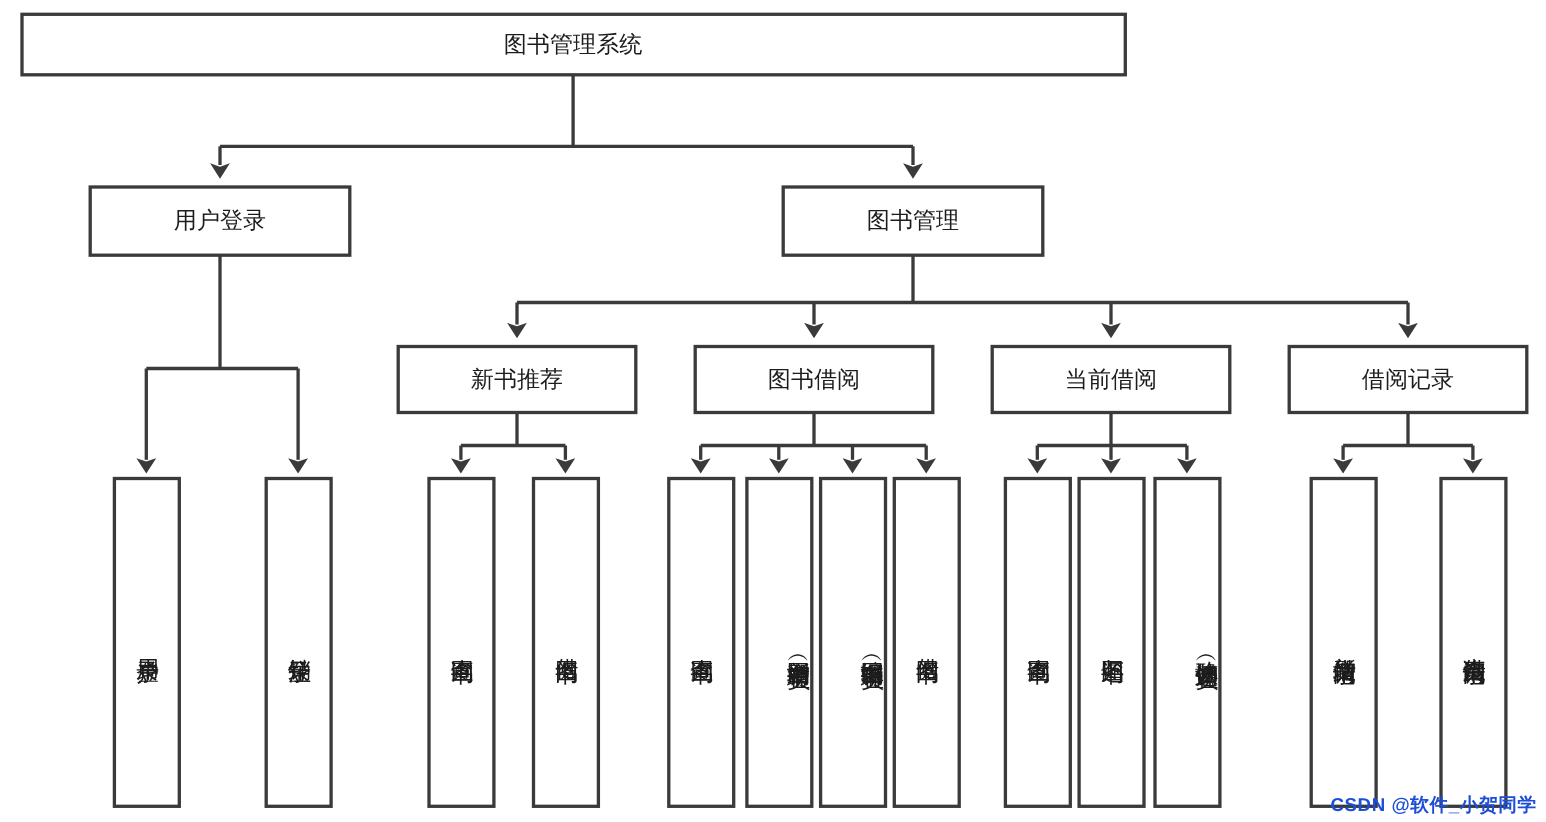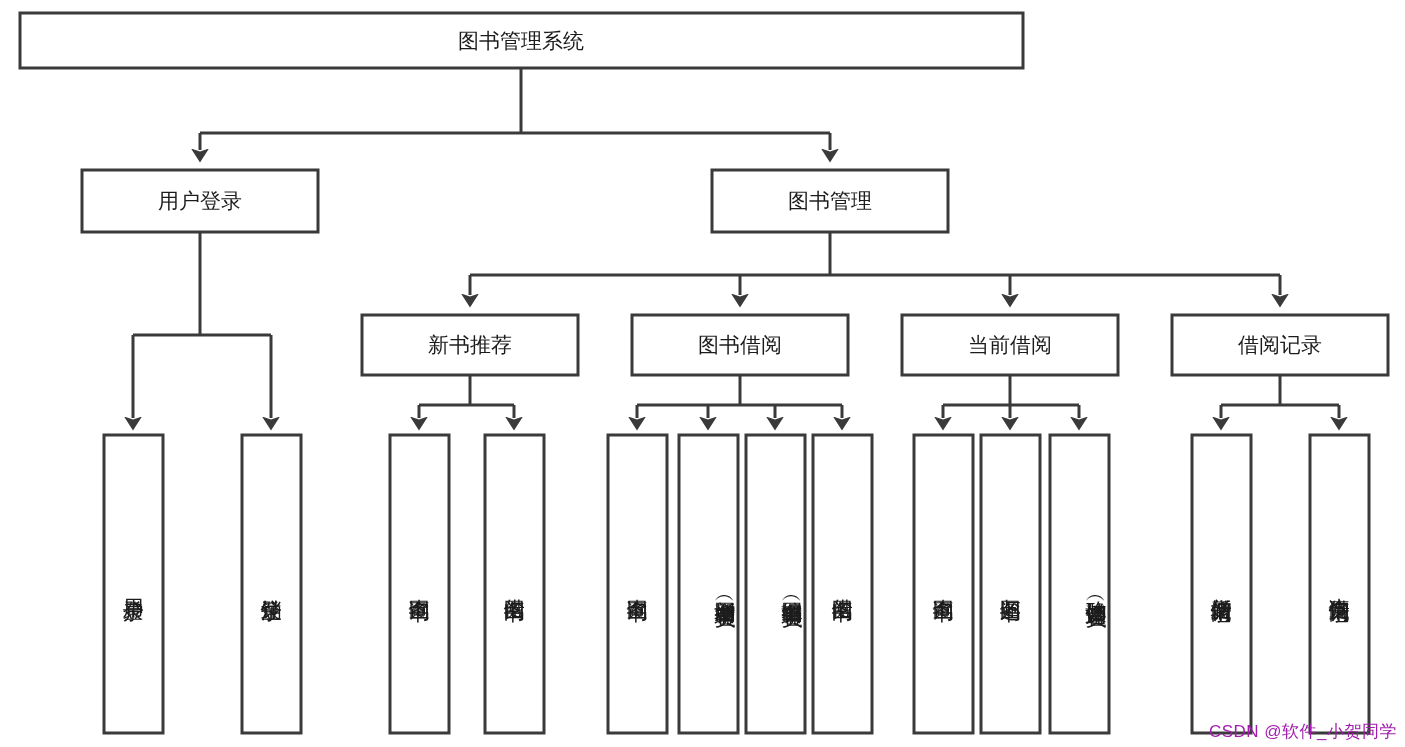--- a/index.html
+++ b/index.html
@@ -21,23 +21,24 @@
     display:flex;align-items:center;justify-content:center;
     writing-mode:vertical-rl;text-orientation:upright;
     font-size:21px;color:#1c1c1c;line-height:1.22;
     letter-spacing:1px;
     font-family:"Liberation Sans","DejaVu Sans",sans-serif;
     white-space:nowrap;
     pointer-events:none;
   }
   .watermark{
     position:absolute;right:8px;bottom:4px;
-    font-size:17px;color:#a21caf;
+    font-size:17px;color:#1d4ed8;
     font-family:"Liberation Sans","DejaVu Sans",sans-serif;
     letter-spacing:.5px;
+    font-weight:bold;
   }
 </style>
 </head>
 <body>
 
 <svg id="canvas" viewBox="0 0 1405 747">
   <defs>
     <marker id="arw" markerWidth="14" markerHeight="18" refX="1.5" refY="9" orient="auto" markerUnits="userSpaceOnUse">
       <path d="M0,0 L14,9 L0,18 L3,9 Z" class="arrow-head"></path>
     </marker>

